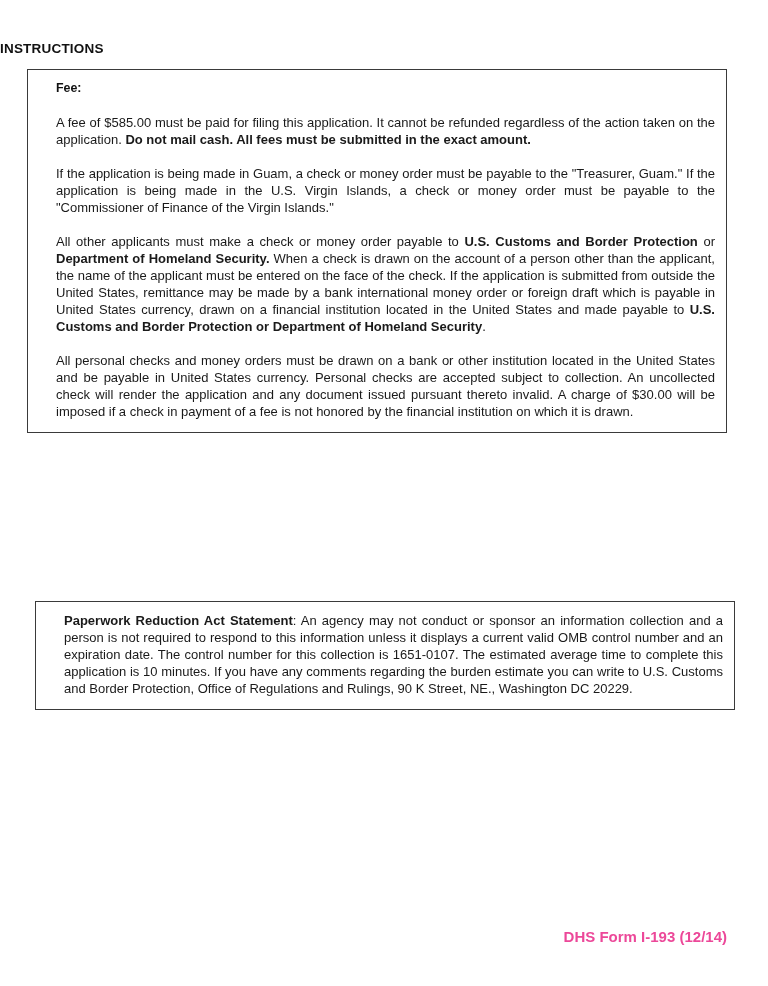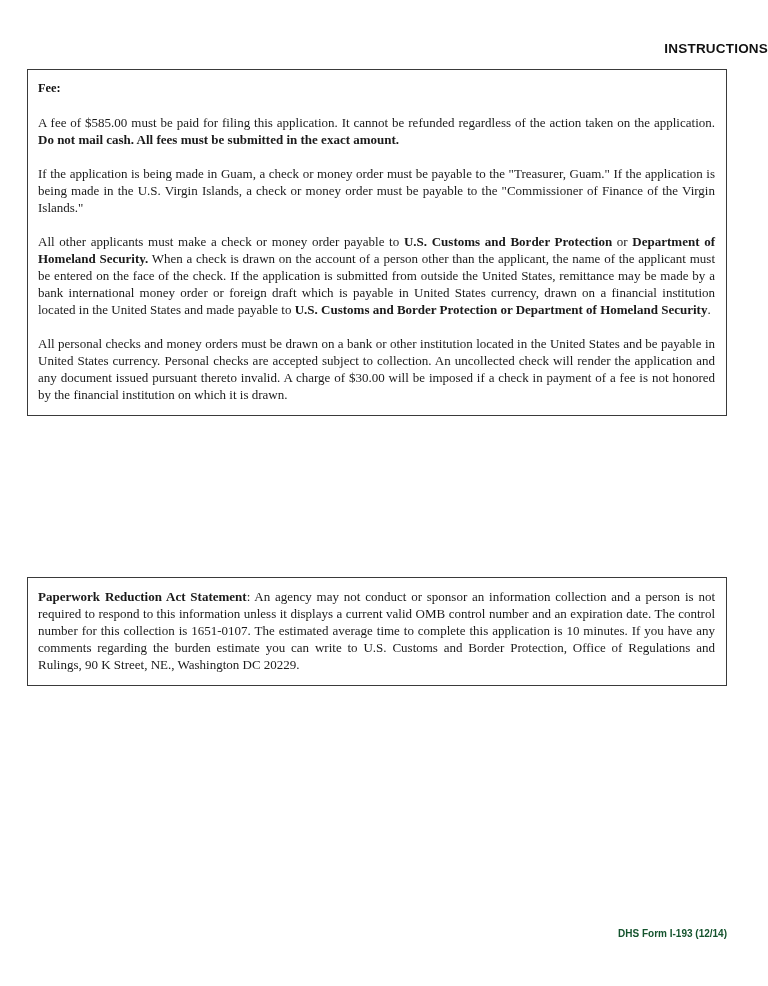--- a/index.html
+++ b/index.html
@@ -21,41 +21,41 @@
     width: 768px;
     height: 986px;
     background: #ffffff;
     overflow: hidden;
   }
   .page-heading {
     position: absolute;
     top: 41px;
     left: 0;
     width: 768px;
-    text-align: right;
+    text-align: left;
     font-size: 13.5px;
     font-weight: bold;
     letter-spacing: 0.2px;
     color: #111111;
   }
   .bordered-box {
     position: absolute;
     left: 27px;
     width: 700px;
     box-sizing: border-box;
     border: 1.4px solid #3a3a3a;
-    padding: 10px 11px 12px 10px;
+    padding: 10px 11px 12px 28px;
     background: #ffffff;
-    font-family: Liberation Serif, serif;
   }
   #fee-box {
     top: 69px;
   }
   #paperwork-box {
-    top: 577px;
+    top: 601px;
+    margin-left: 8px;
   }
   .para {
     font-size: 13px;
     line-height: 17px;
     text-align: justify;
     text-justify: inter-word;
     margin: 0 0 17px 0;
     color: #1a1a1a;
   }
   .para:last-child {
@@ -68,23 +68,23 @@
     margin: 0 0 17px 0;
     color: #111111;
   }
   .b {
     font-weight: bold;
   }
   .footer-note {
     position: absolute;
     top: 928px;
     right: 41px;
-    font-size: 10px;
+    font-size: 15px;
     font-weight: bold;
-    color: #14532d;
+    color: #ec4899;
     text-align: right;
   }
 </style>
 </head>
 <body>
 
 <div class="page">
 
   <div class="page-heading">INSTRUCTIONS</div>
 

